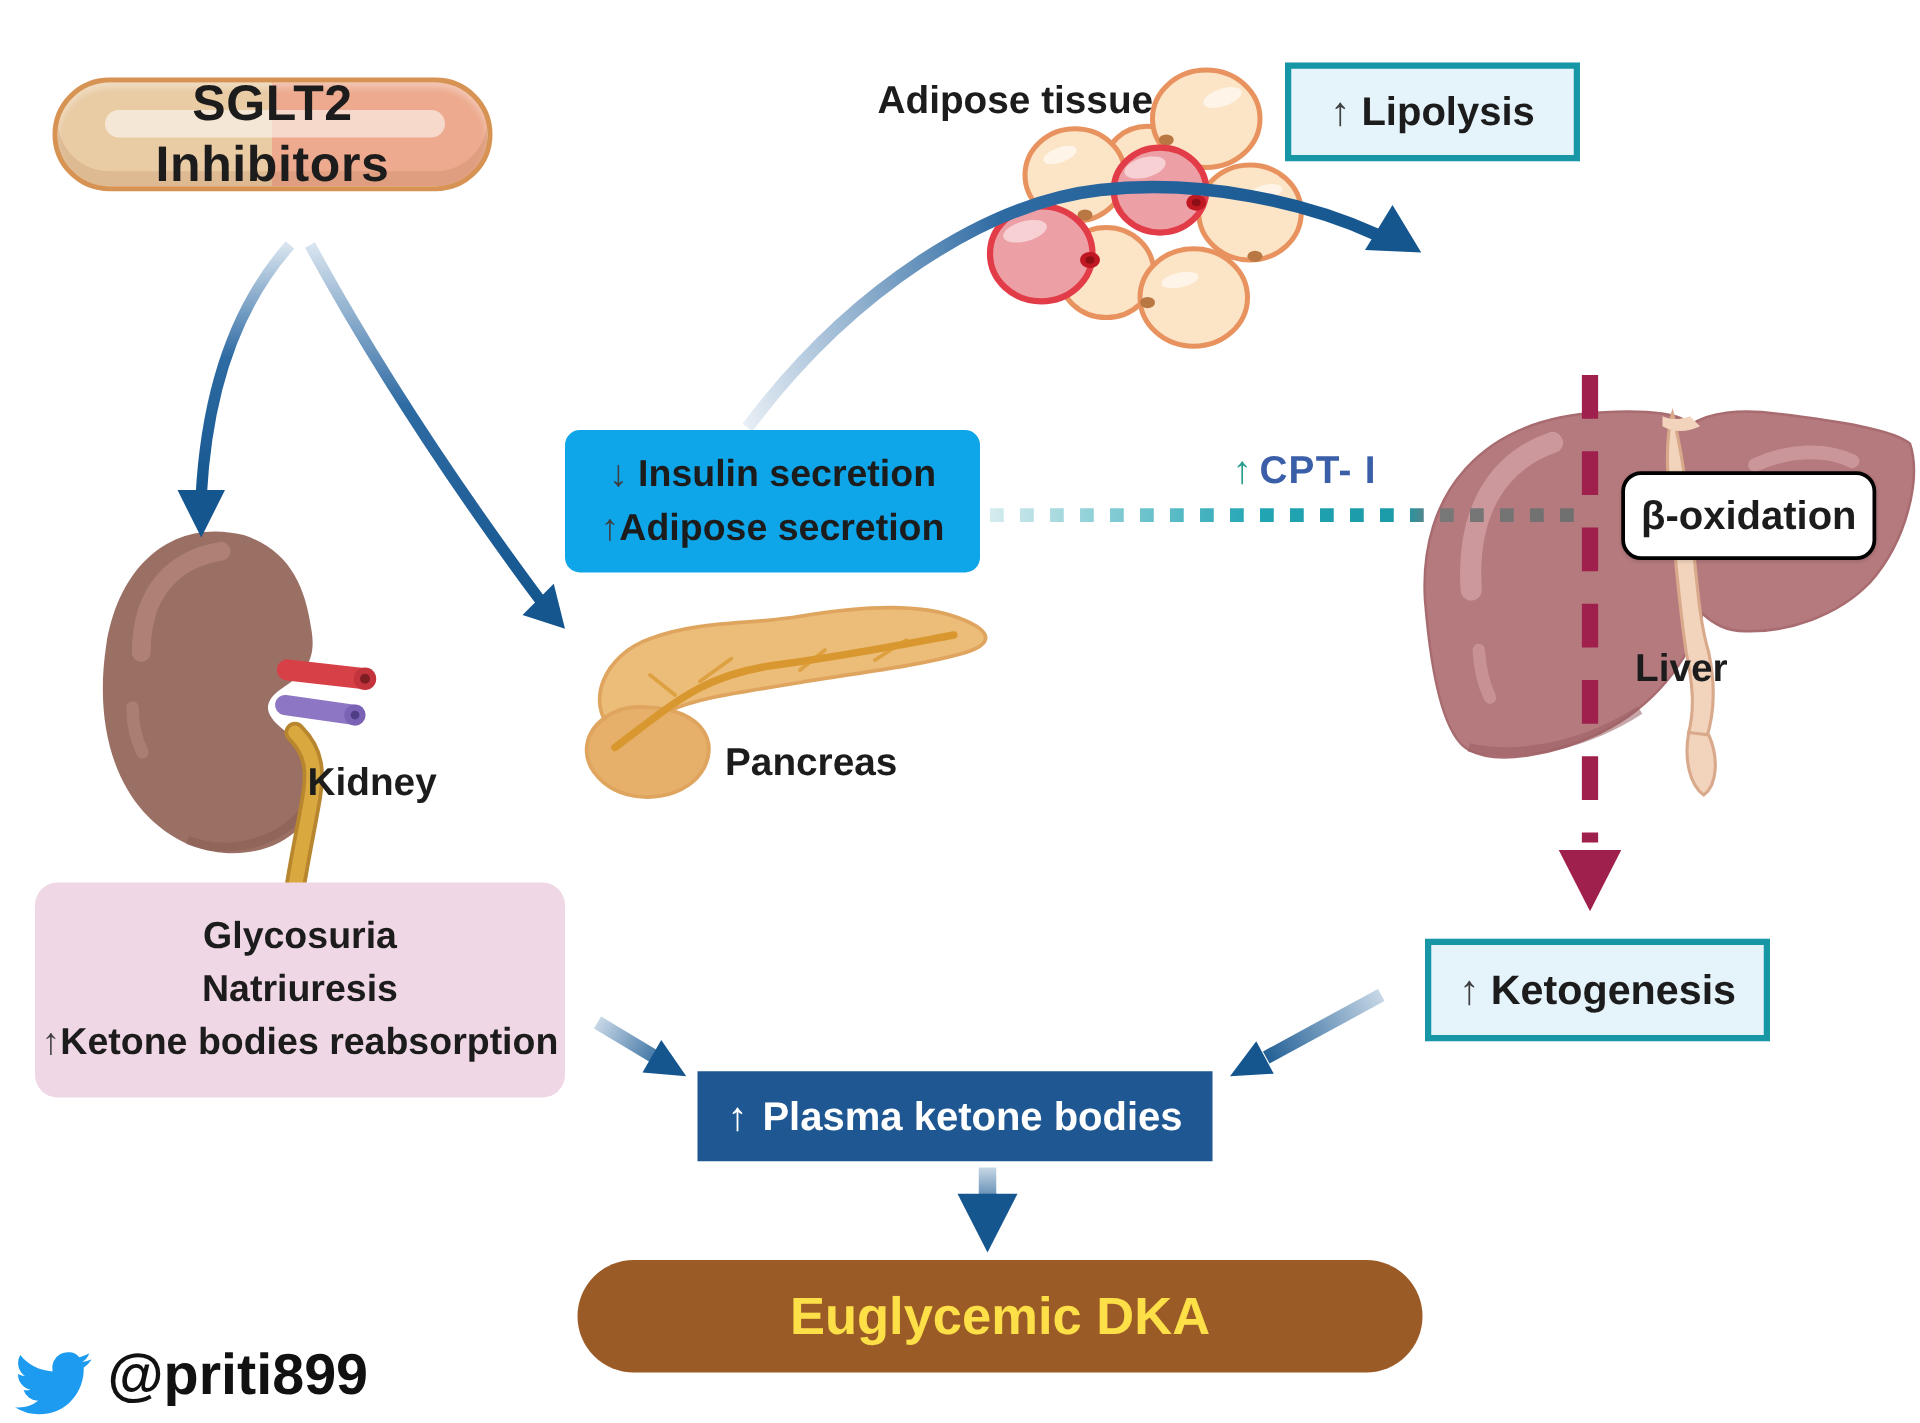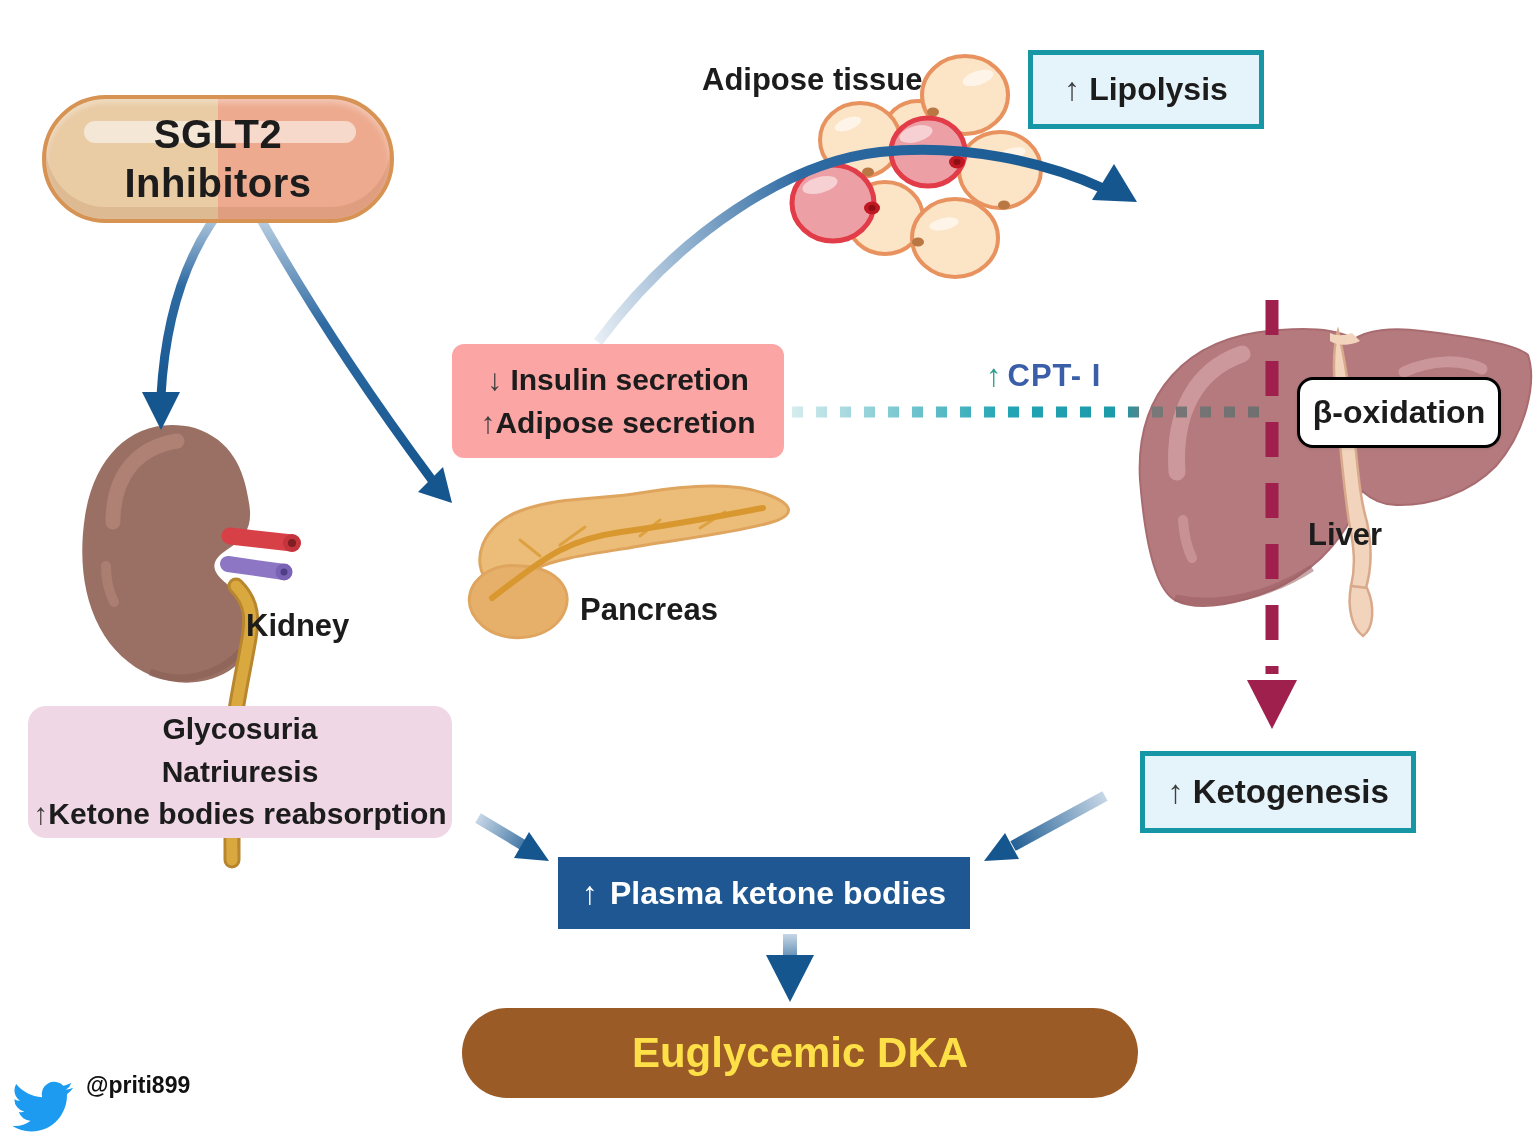--- a/index.html
+++ b/index.html
@@ -1,60 +1,60 @@
 <!DOCTYPE html>
 <html><head>
 <meta charset="utf-8">
 <style>
   html,body{margin:0;padding:0;background:#fff;}
   .canvas{position:relative;width:1536px;height:1138px;background:#ffffff;overflow:hidden;
           font-family:"Liberation Sans","DejaVu Sans",sans-serif;color:#1c1c1c;}
   .canvas svg.art{position:absolute;left:0;top:0;z-index:0;}
   .abs{position:absolute;z-index:2;box-sizing:border-box;}
   
-  .pill{left:42px;top:62px;width:352px;height:128px;border:4px solid #d79353;border-radius:70px;
+  .pill{left:42px;top:62px;width:352px;height:91px;border:4px solid #d79353;border-radius:70px;
         background:linear-gradient(to right,#e9cba4 0 50%,#edaa8e 50% 100%);
         box-shadow:inset 0 -12px 0 rgba(148,88,40,.14), inset 0 4px 6px rgba(255,255,255,.35);
         display:flex;flex-direction:column;align-items:center;justify-content:center;
-        font-size:40px;font-weight:700;line-height:1.22;letter-spacing:.5px;margin-top:33px;}
+        font-size:40px;font-weight:700;line-height:1.22;letter-spacing:.5px;}
   .pill .shine{position:absolute;left:38px;top:22px;width:272px;height:22px;border-radius:12px;
         background:rgba(255,255,255,.55);}
   .pill .tl{position:relative;z-index:1;}
   
   .lbl{font-size:31px;font-weight:700;white-space:nowrap;}
   
   .teal-box{background:#e5f3fb;border:5px solid #1796a6;display:flex;align-items:center;justify-content:center;
         gap:9px;font-size:32px;font-weight:700;white-space:nowrap;}
-  .pink-box{background:#fca5a5;border-radius:12px;display:flex;flex-direction:column;align-items:center;
+  .pink-box{background:#0ea5e9;border-radius:12px;display:flex;flex-direction:column;align-items:center;
         justify-content:center;font-size:30px;font-weight:700;}
   .arr{color:#3f3f3f;font-weight:700;}
   .lipolysis{left:1028px;top:50px;width:236px;height:79px;}
   .ffa{left:1140px;top:212px;width:284px;height:74px;background:#f3dcec;border-radius:10px;
         display:flex;align-items:center;justify-content:center;font-size:31px;font-weight:700;}
   .beta{left:1297px;top:377px;width:204px;height:71px;background:#ffffff;border:3px solid #000000;
         border-radius:16px;display:flex;align-items:center;justify-content:center;font-size:32px;font-weight:700;
         box-shadow:0 1px 3px rgba(0,0,0,.12);}
   .liver-lbl{left:1308px;top:517px;}
   .insulin{left:452px;top:344px;width:332px;height:114px;line-height:1.45;}
   .cpt{left:986px;top:358px;display:flex;align-items:baseline;gap:6px;font-size:31px;font-weight:700;}
   .cpt .ca{color:#2a9d8f;}
   .cpt .ct{color:#3a5fa8;letter-spacing:1px;}
   .kidney-lbl{left:246px;top:608px;}
   .pancreas-lbl{left:580px;top:592px;}
-  .glyc{left:28px;top:706px;width:424px;height:132px;background:#f0d7e6;border-radius:18px;
+  .glyc{left:28px;top:706px;width:424px;height:172px;background:#f0d7e6;border-radius:18px;
         display:flex;flex-direction:column;align-items:center;justify-content:center;
         font-size:30px;font-weight:700;line-height:1.43;}
   .keto{left:1140px;top:751px;width:276px;height:82px;font-size:33px;}
   .plasma{left:558px;top:857px;width:412px;height:72px;background:#1e5791;color:#ffffff;
         display:flex;align-items:center;justify-content:center;gap:12px;font-size:32px;font-weight:700;}
   .plasma .warr{color:#ffffff;}
   .dka{left:462px;top:1008px;width:676px;height:90px;background:#9b5b26;border-radius:48px;color:#fde047;
         display:flex;align-items:center;justify-content:center;font-size:42px;font-weight:700;}
   .credit{left:12px;top:1072px;display:flex;align-items:center;gap:8px;}
-  .credit .handle{font-size:23px;font-weight:700;color:#111;}
+  .credit .handle{font-size:46px;font-weight:700;color:#111;}
   .adipose-lbl{left:702px;top:62px;}
 </style>
 </head>
 <body>
 
 <div class="canvas">
 
   <svg class="art" width="1536" height="1138" viewBox="0 0 1536 1138">
     <defs>
       <linearGradient id="gv" x1="0" y1="0" x2="0" y2="1">

